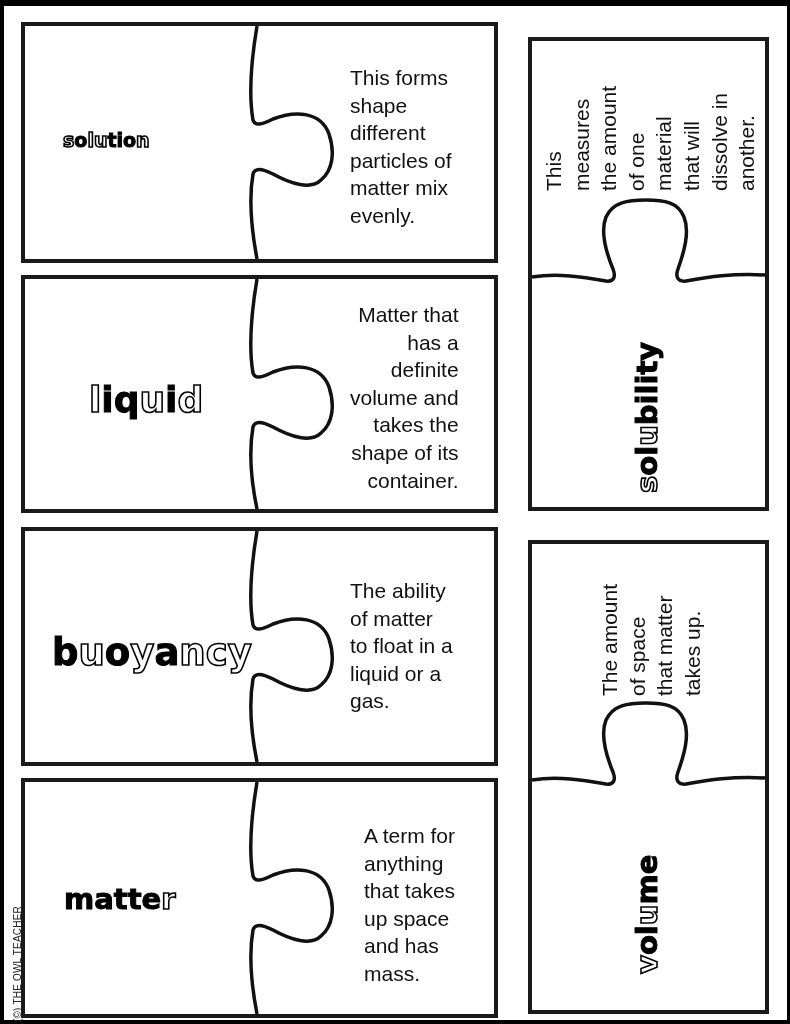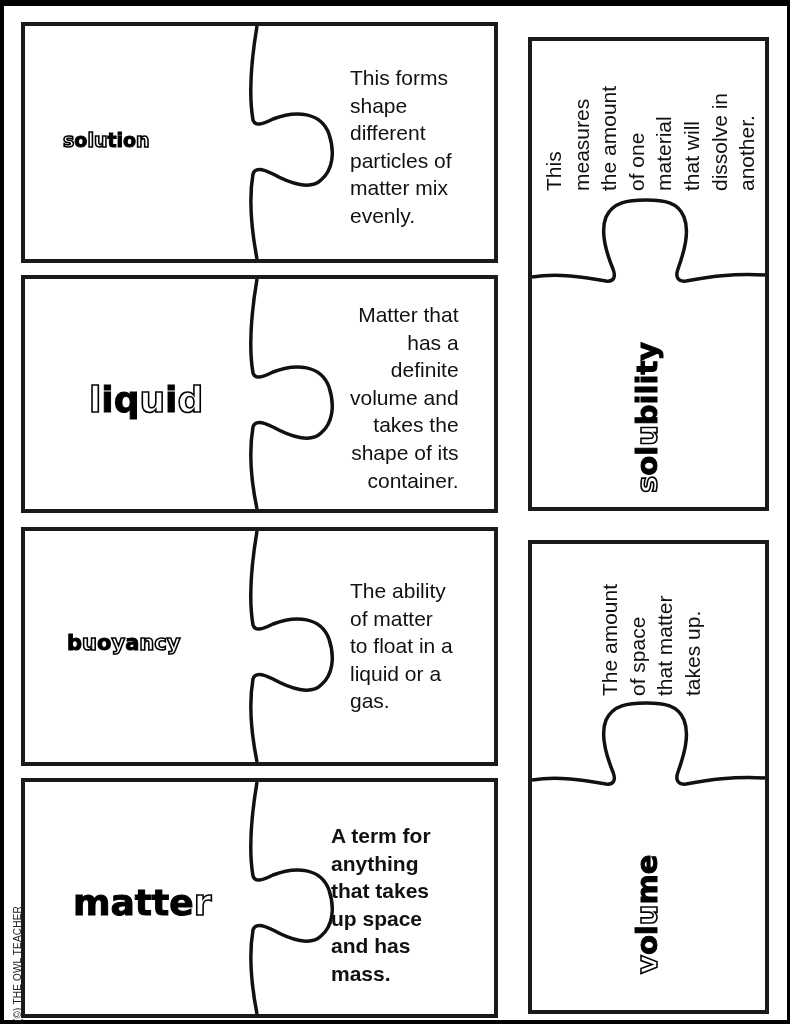--- a/index.html
+++ b/index.html
@@ -47,34 +47,34 @@
 volume and
 takes the
 shape of its
 container.</div>
   </div>
 
   <div class="card" style="left:17px;top:521px;width:477px;height:239px;">
     <svg class="cut" width="477" height="239">
       <path d="M236,4 C230,40 228,75 232,98 C234,104 240,103 252,97 C275,88 300,90 308,112 C314,130 312,148 300,158 C290,168 270,162 252,152 C240,146 234,146 232,152 C228,175 230,205 236,235" fill="none" stroke="#111" stroke-width="3.5"></path>
     </svg>
-    <div class="word" style="left:42px;top:100px;font-size:21px;"><span class="f">b</span><span class="o">u</span><span class="f">o</span><span class="o">y</span><span class="f">a</span><span class="o">n</span><span class="o">c</span><span class="o">y</span></div>
+    <div class="word" style="left:27px;top:100px;font-size:37px;"><span class="f">b</span><span class="o">u</span><span class="f">o</span><span class="o">y</span><span class="f">a</span><span class="o">n</span><span class="o">c</span><span class="o">y</span></div>
     <div class="def" style="left:325px;top:46px;">The ability
 of matter
 to float in a
 liquid or a
 gas.</div>
   </div>
 
   <div class="card" style="left:17px;top:772px;width:477px;height:240px;">
     <svg class="cut" width="477" height="240">
       <path d="M236,4 C230,40 228,75 232,98 C234,104 240,103 252,97 C275,88 300,90 308,112 C314,130 312,148 300,158 C290,168 270,162 252,152 C240,146 234,146 232,152 C228,175 230,205 236,236" fill="none" stroke="#111" stroke-width="3.5"></path>
     </svg>
-    <div class="word" style="left:48px;top:100px;font-size:36px;"><span class="f">m</span><span class="f">a</span><span class="f">t</span><span class="f">t</span><span class="f">e</span><span class="o">r</span></div>
-    <div class="def" style="left:306px;top:40px;font-weight:bold;">A term for
+    <div class="word" style="left:39px;top:100px;font-size:29px;"><span class="f">m</span><span class="f">a</span><span class="f">t</span><span class="f">t</span><span class="f">e</span><span class="o">r</span></div>
+    <div class="def" style="left:339px;top:40px;">A term for
 anything
 that takes
 up space
 and has
 mass.</div>
   </div>
 
   <div class="card" style="left:524px;top:31px;width:241px;height:474px;">
     <svg class="cut" width="241" height="474">
       <path d="M4,240 C30,236 55,240 78,244 C86,245 88,240 85,232 C78,215 72,195 78,180 C85,165 100,163 118,163 C136,163 150,165 156,180 C162,195 156,215 150,232 C147,240 150,245 158,244 C180,240 205,236 237,238" fill="none" stroke="#111" stroke-width="3.5"></path>

